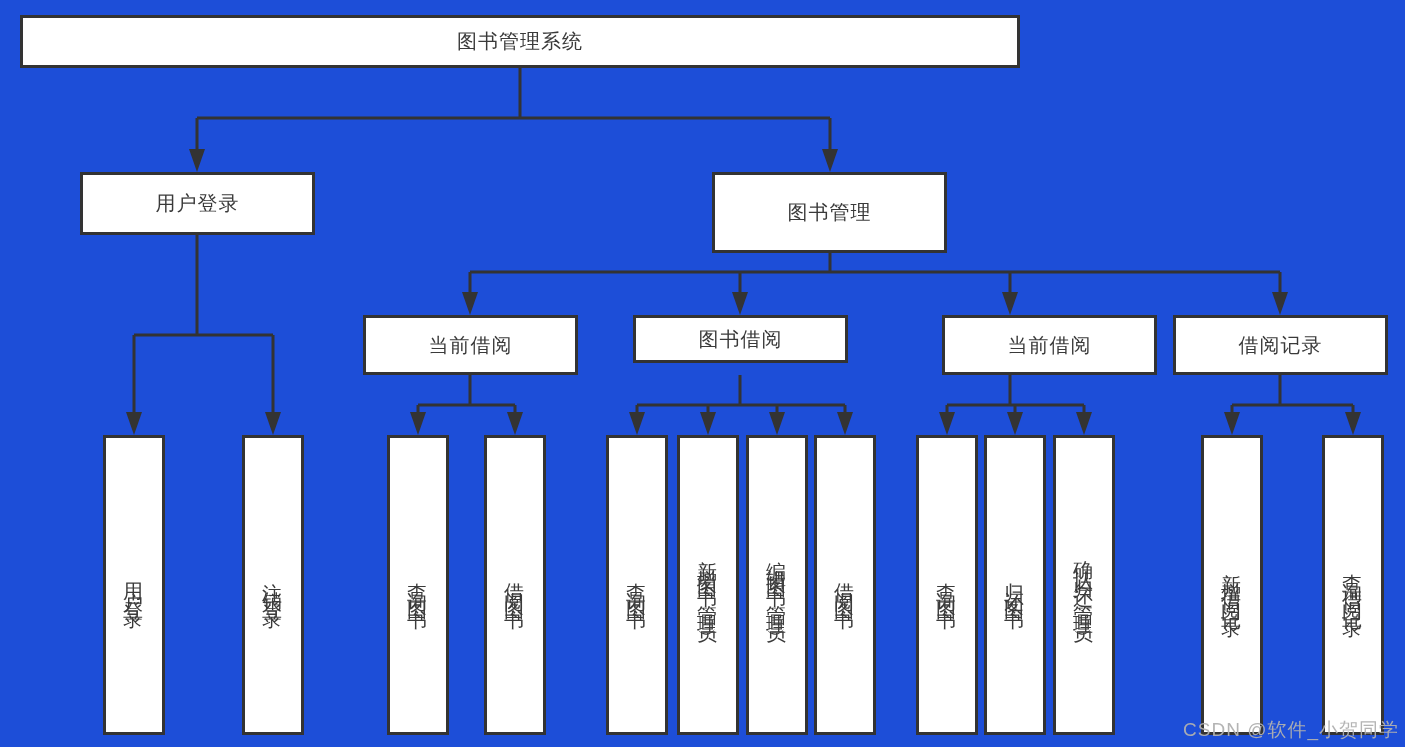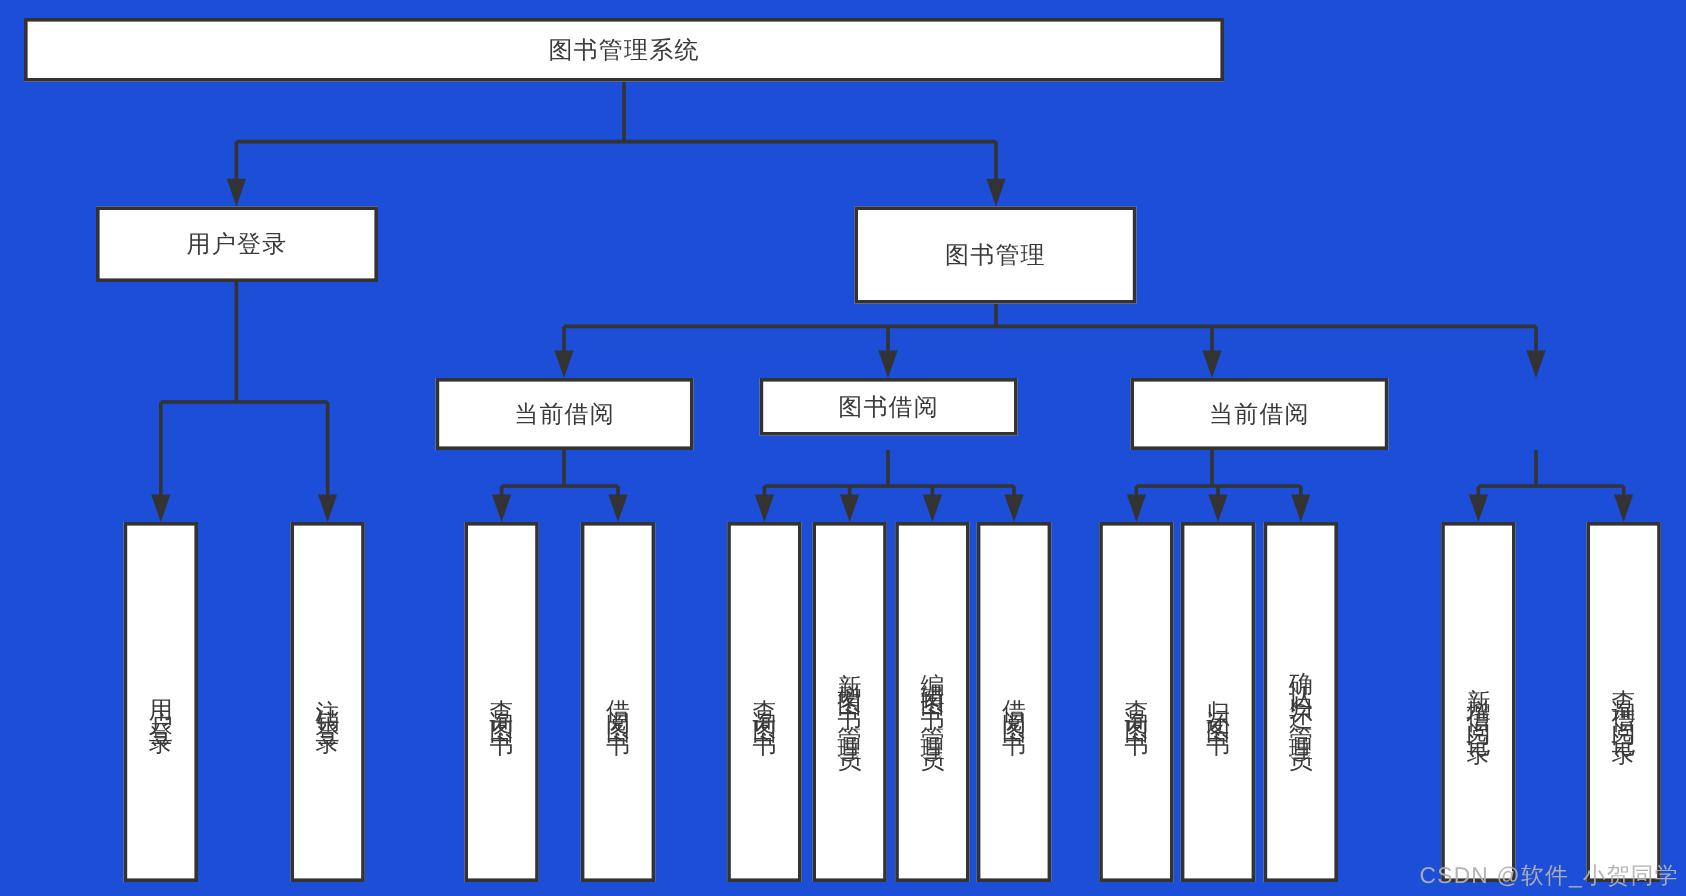--- a/index.html
+++ b/index.html
@@ -101,20 +101,21 @@
   </svg>
 
   <div class="box" style="left:20px; top:15px; width:1000px; height:53px;">图书管理系统</div>
 
   <div class="box" style="left:80px; top:172px; width:235px; height:63px;">用户登录</div>
   <div class="box" style="left:712px; top:172px; width:235px; height:81px;">图书管理</div>
 
   <div class="box" style="left:363px; top:315px; width:215px; height:60px;">当前借阅</div>
   <div class="box" style="left:633px; top:315px; width:215px; height:48px;">图书借阅</div>
   <div class="box" style="left:903px; top:315px; width:215px; height:60px;margin-left:39px;">当前借阅</div>
+  <div class="box" style="left:1173px; top:315px; width:215px; height:60px;">借阅记录</div>
 
   <div class="leaf" style="left:103px;">
     <span>用户登录</span>
   </div>
   <div class="leaf" style="left:242px;">
     <span>注销登录</span>
   </div>
 
   <div class="leaf" style="left:387px;">
     <span>查询图书</span>

